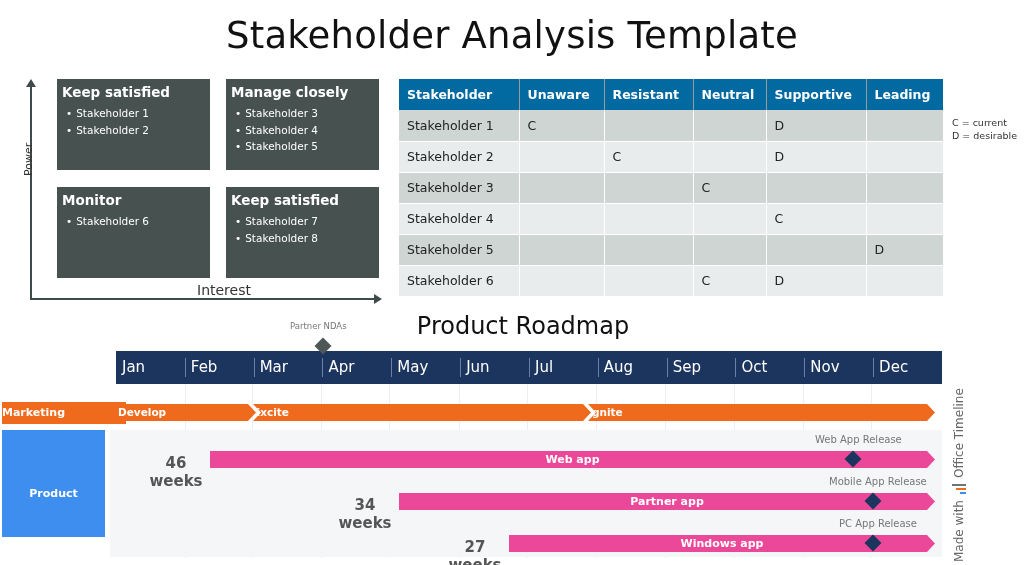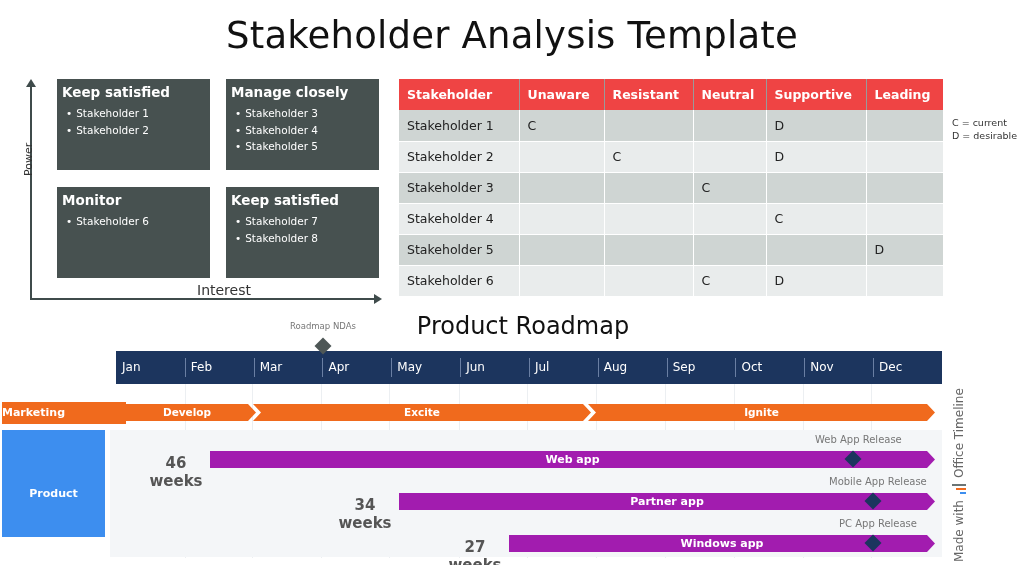--- a/index.html
+++ b/index.html
@@ -16,49 +16,49 @@
   .axis-y-label { position: absolute; left: 22px; top: 176px; font-size: 11px; color: #333; transform: rotate(-90deg); transform-origin: left top; }
   .axis-x-label { position: absolute; left: 197px; top: 282px; font-size: 14px; color: #333; }
 
   .quad { position: absolute; width: 153px; height: 91px; background: #475150; color: #fff; padding: 5px 5px; }
   .quad-title { font-size: 13.5px; font-weight: bold; margin-bottom: 5px; white-space: nowrap; }
   .quad-item { font-size: 10.5px; line-height: 16.5px; padding-left: 4px; white-space: nowrap; }
   .quad-item::before { content: "\2022"; margin-right: 4px; }
 
   
   .st-table { position: absolute; left: 399px; top: 79px; border-collapse: collapse; font-size: 12px; }
-  .st-table th { background: #ef4444; color: #fff; font-weight: bold; text-align: left; padding: 0 8px; height: 31px; border-right: 1px solid #9a9a9a; font-size: 12.5px; }
+  .st-table th { background: #0369a1; color: #fff; font-weight: bold; text-align: left; padding: 0 8px; height: 31px; border-right: 1px solid #9a9a9a; font-size: 12.5px; }
   .st-table th:last-child { border-right: none; margin-top: 20px; }
   .st-table td { height: 31px; padding: 0 8px; border-right: 1px solid #ffffff; border-bottom: 1px solid #ffffff; color: #222; font-size: 12.5px; }
   .st-table tr.odd td { background: #cfd5d3; }
   .st-table tr.even td { background: #e9ecec; }
   .legend { position: absolute; left: 952px; top: 116px; font-size: 9.5px; line-height: 13px; color: #333; }
 
   
   .rm-title { position: absolute; left: 0; top: 312px; width: 1046px; text-align: center; font-size: 24px; color: #111; }
   .months { position: absolute; left: 116px; top: 351px; width: 826px; height: 33px; background: #1c355e; display: flex; }
-  .month { flex: 1; color: #fff; font-size: 12px; padding-left: 6px; line-height: 33px; position: relative; }
+  .month { flex: 1; color: #fff; font-size: 15px; padding-left: 6px; line-height: 33px; position: relative; }
   .month + .month::before { content: ""; position: absolute; left: 0; top: 7px; bottom: 7px; width: 1px; background: #6a7fa3; }
 
   .ms-label-top { position: absolute; left: 290px; top: 321px; font-size: 8.5px; color: #777; }
   .diamond { position: absolute; width: 12px; height: 12px; transform: rotate(45deg); }
   .d-gray { background: #4e5756; }
   .d-navy { background: #1c355e; }
 
   .gridline { position: absolute; top: 384px; height: 174px; width: 1px; background: #eceff2; }
 
   .swim-marketing { position: absolute; left: 2px; top: 402px; width: 124px; height: 22px; background: #f06a1d; color: #fff; font-weight: bold; font-size: 11px; text-align: left; line-height: 22px; }
   .swim-product { position: absolute; left: 2px; top: 430px; width: 103px; height: 107px; background: #3d8eef; color: #fff; font-weight: bold; font-size: 11px; text-align: center; line-height: 127px; }
   .product-bg { position: absolute; left: 110px; top: 430px; width: 832px; height: 127px; background: #f4f6f8; }
 
-  .phase { position: absolute; top: 404px; height: 17px; background: #f06a1d; color: #fff; font-size: 10.5px; font-weight: bold; text-align: center; line-height: 17px; }
+  .phase { position: absolute; top: 404px; height: 17px; background: #f06a1d; color: #fff; font-size: 10.5px; font-weight: bold; text-align: left; line-height: 17px; }
   .phase-first { clip-path: polygon(0 0, calc(100% - 8px) 0, 100% 50%, calc(100% - 8px) 100%, 0 100%); }
   .phase-mid { clip-path: polygon(0 0, calc(100% - 8px) 0, 100% 50%, calc(100% - 8px) 100%, 0 100%, 8px 50%); }
 
-  .task { position: absolute; height: 17px; background: #a21caf; color: #fff; font-size: 11px; font-weight: bold; text-align: center; line-height: 17px; clip-path: polygon(0 0, calc(100% - 8px) 0, 100% 50%, calc(100% - 8px) 100%, 0 100%); }
+  .task { position: absolute; height: 17px; background: #ec4899; color: #fff; font-size: 11px; font-weight: bold; text-align: center; line-height: 17px; clip-path: polygon(0 0, calc(100% - 8px) 0, 100% 50%, calc(100% - 8px) 100%, 0 100%); }
   .dur { position: absolute; font-size: 15px; font-weight: bold; color: #555; text-align: center; width: 60px; }
   .ms-label { position: absolute; font-size: 10px; color: #777; white-space: nowrap; }
 
   .credit { position: absolute; left: 952px; top: 562px; transform: rotate(-90deg); transform-origin: left top; font-size: 12px; color: #666; white-space: nowrap; display: flex; align-items: center; gap: 6px; }
   .logo { display: inline-flex; align-items: flex-end; gap: 2px; height: 14px; }
   .logo span { display: inline-block; width: 2px; }
 </style>
 </head>
 <body>
 
@@ -156,21 +156,21 @@
     </tr>
   </tbody>
 </table>
 <div class="legend">
   <div>C = current</div>
   <div>D = desirable</div>
 </div>
 
 <div class="rm-title">Product Roadmap</div>
 
-<div class="ms-label-top">Roadmap NDAs</div>
+<div class="ms-label-top">Partner NDAs</div>
 
 <div class="months">
   <div class="month">Jan</div>
   <div class="month">Feb</div>
   <div class="month">Mar</div>
   <div class="month">Apr</div>
   <div class="month">May</div>
   <div class="month">Jun</div>
   <div class="month">Jul</div>
   <div class="month">Aug</div>

